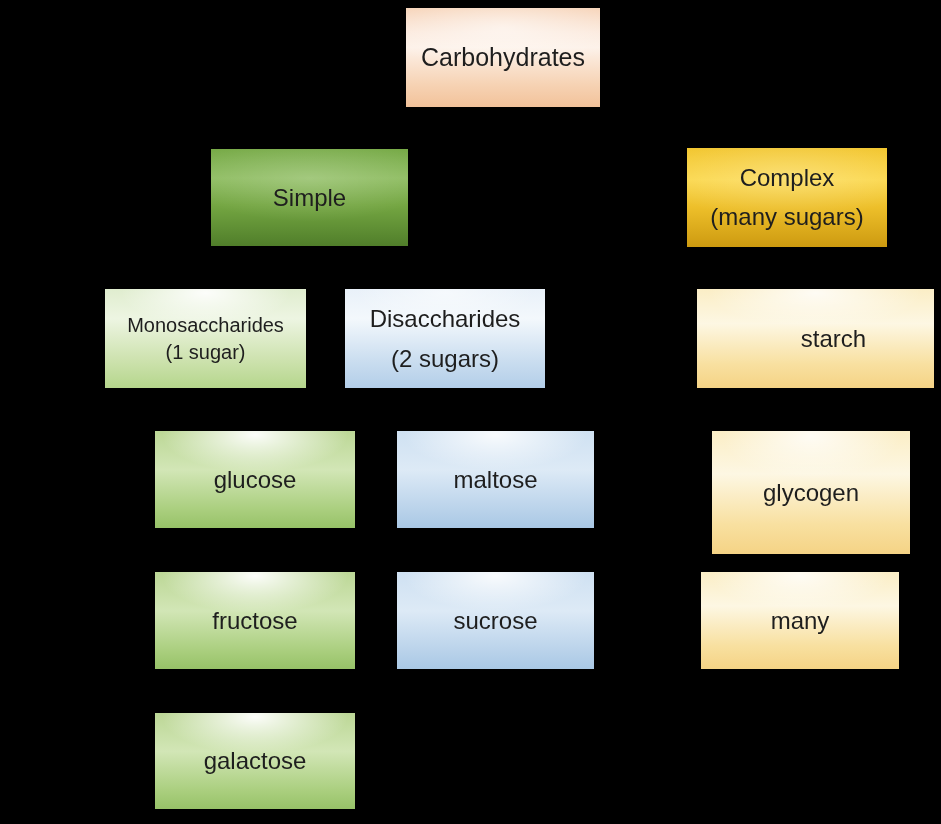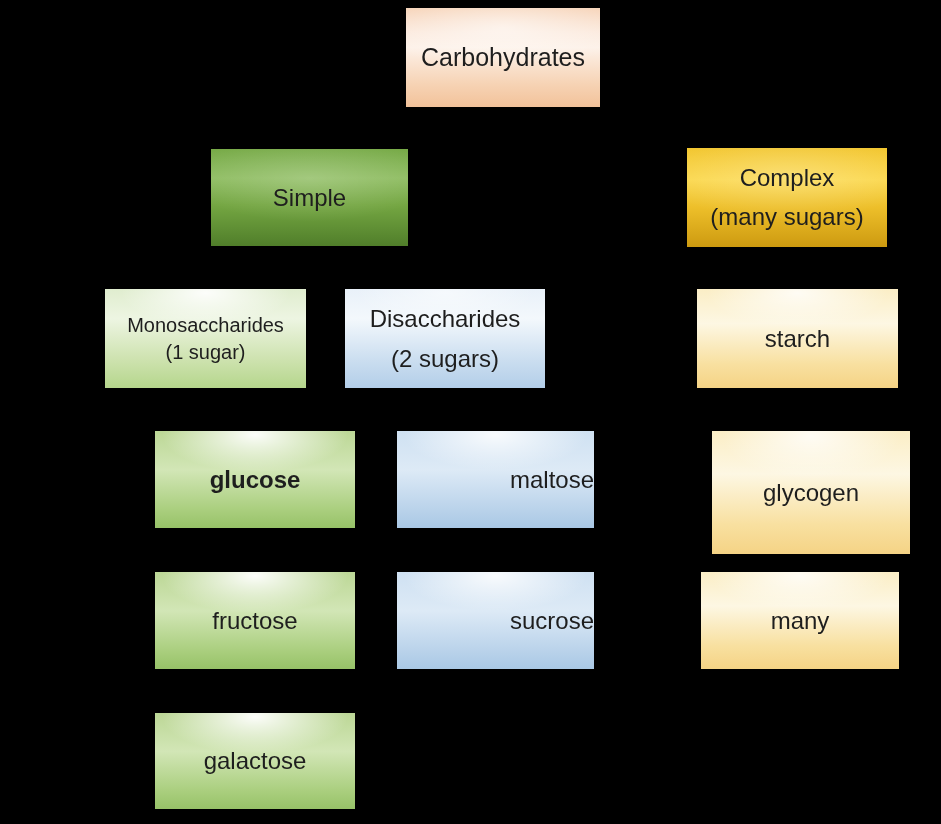--- a/index.html
+++ b/index.html
@@ -57,36 +57,35 @@
   }
   .c-lblue-soft {
     background:
       radial-gradient(75% 50% at 50% 4%, rgba(255,255,255,0.55), rgba(255,255,255,0) 60%),
       linear-gradient(180deg, #e9f1f9 0%, #f3f8fc 30%, #c8dcef 75%, #b3cee9 100%);
   }
   .c-lblue {
     background:
       radial-gradient(75% 58% at 50% 4%, rgba(255,255,255,0.85), rgba(255,255,255,0) 62%),
       linear-gradient(180deg, #cfe1f2 0%, #ddeaf6 40%, #b9d2ea 82%, #a9c8e5 100%);
-    align-items: flex-end;
   }
   .c-lyellow {
     background:
       radial-gradient(75% 58% at 50% 4%, rgba(255,255,255,0.8), rgba(255,255,255,0) 60%),
       linear-gradient(180deg, #fbeec6 0%, #fdf7e3 35%, #f8e0a0 76%, #f5d385 100%);
   }
 
   
   #n-carbohydrates  { left: 406px; top:   8px; width: 194px; height: 99px; font-size: 25px; }
   #n-simple         { left: 211px; top: 149px; width: 197px; height: 97px; }
   #n-complex        { left: 663px; top: 148px; width: 200px; height: 99px; line-height: 1.6; margin-left: 24px; }
   #n-monosaccharides{ left: 105px; top: 289px; width: 201px; height: 99px; font-size: 20px; line-height: 1.35; }
   #n-disaccharides  { left: 345px; top: 289px; width: 200px; height: 99px; line-height: 1.65; }
-  #n-starch         { left: 697px; top: 289px; width: 201px; height: 99px; }
-  #n-glucose        { left: 155px; top: 431px; width: 200px; height: 97px; font-weight: bold; }
+  #n-starch         { left: 697px; top: 289px; width: 201px; height: 99px; padding-left: 36px; }
+  #n-glucose        { left: 155px; top: 431px; width: 200px; height: 97px; }
   #n-maltose        { left: 397px; top: 431px; width: 197px; height: 97px; }
   #n-glycogen       { left: 712px; top: 431px; width: 198px; height: 123px; text-align: center; }
   #n-fructose       { left: 155px; top: 572px; width: 200px; height: 97px; }
   #n-sucrose        { left: 397px; top: 572px; width: 197px; height: 97px; }
   #n-fiber          { left: 701px; top: 572px; width: 198px; height: 97px; }
   #n-galactose      { left: 155px; top: 713px; width: 200px; height: 96px; }
   #n-lactose        { left: 396px; top: 713px; width: 198px; height: 96px; }
 </style>
 </head>
 <body>

